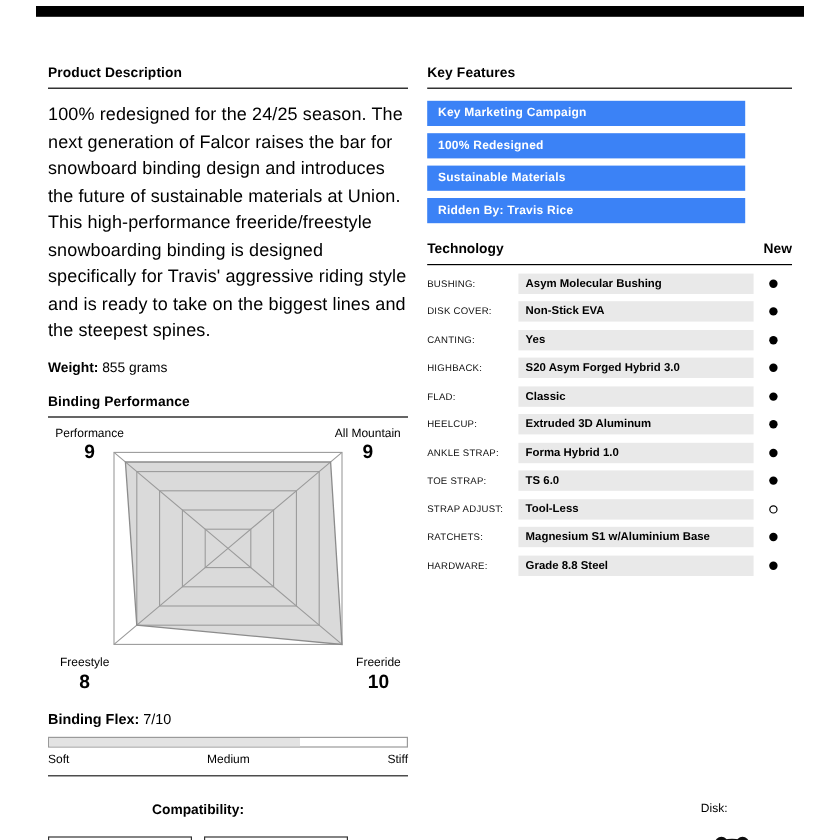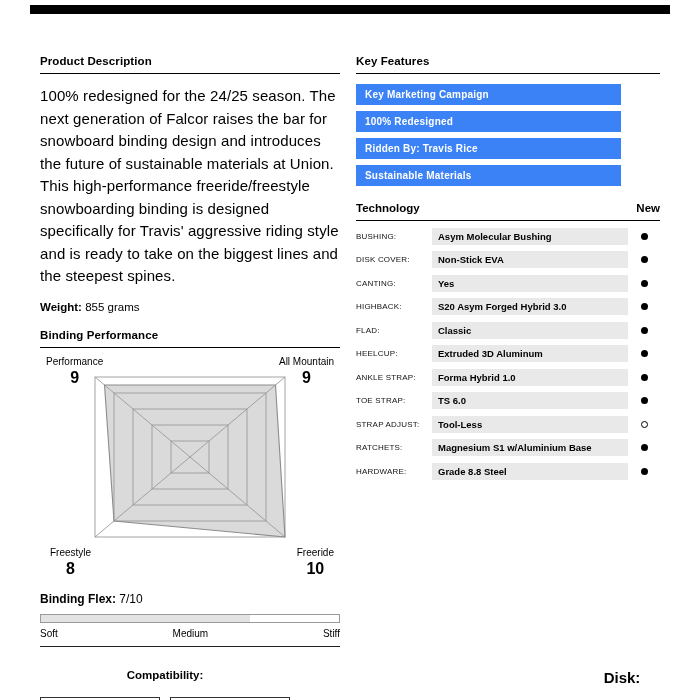--- a/index.html
+++ b/index.html
@@ -135,22 +135,22 @@
         <span>Medium</span>
         <span>Stiff</span>
       </div>
     </div>
 
     <div class="col-right">
       <div class="section-heading">Key Features</div>
       <div class="features-list">
           <div class="feature-bar">Key Marketing Campaign</div>
           <div class="feature-bar">100% Redesigned</div>
+          <div class="feature-bar">Sustainable Materials</div>
           <div class="feature-bar">Ridden By: Travis Rice</div>
-          <div class="feature-bar">Sustainable Materials</div>
         </div>
 
       <div class="heading-row tech-heading">
         <span class="h">Technology</span>
         <span class="h">New</span>
       </div>
       <div class="tech-table">
           <div class="tech-row">
             <span class="tech-label">BUSHING:</span>
             <span class="tech-value">Asym Molecular Bushing</span>
@@ -262,21 +262,21 @@
           </svg>
         </div>
       </div>
       <div class="compat-labels">
         <span>2X4</span>
         <span>Channel</span>
       </div>
     </div>
 
     <div class="disk-block">
-      <div class="section-title" style="font-size:15px;font-weight:bold;text-align:center;padding-left:24px;">Disk:</div>
+      <div class="section-title" style="font-size:10px;font-weight:normal;text-align:left;padding-left:24px;">Disk:</div>
       <div class="disk-icon">
         <svg width="60" height="60" viewBox="0 0 60 60">
           <g fill="#0d0d0d">
             <circle cx="30" cy="30" r="25"></circle>
             <circle cx="51.2" cy="38.8" r="5.5"></circle>
               <circle cx="38.8" cy="51.2" r="5.5"></circle>
             <circle cx="21.2" cy="51.2" r="5.5"></circle>
               <circle cx="8.8" cy="38.8" r="5.5"></circle>
             <circle cx="8.8" cy="21.2" r="5.5"></circle>
               <circle cx="21.2" cy="8.8" r="5.5"></circle>

